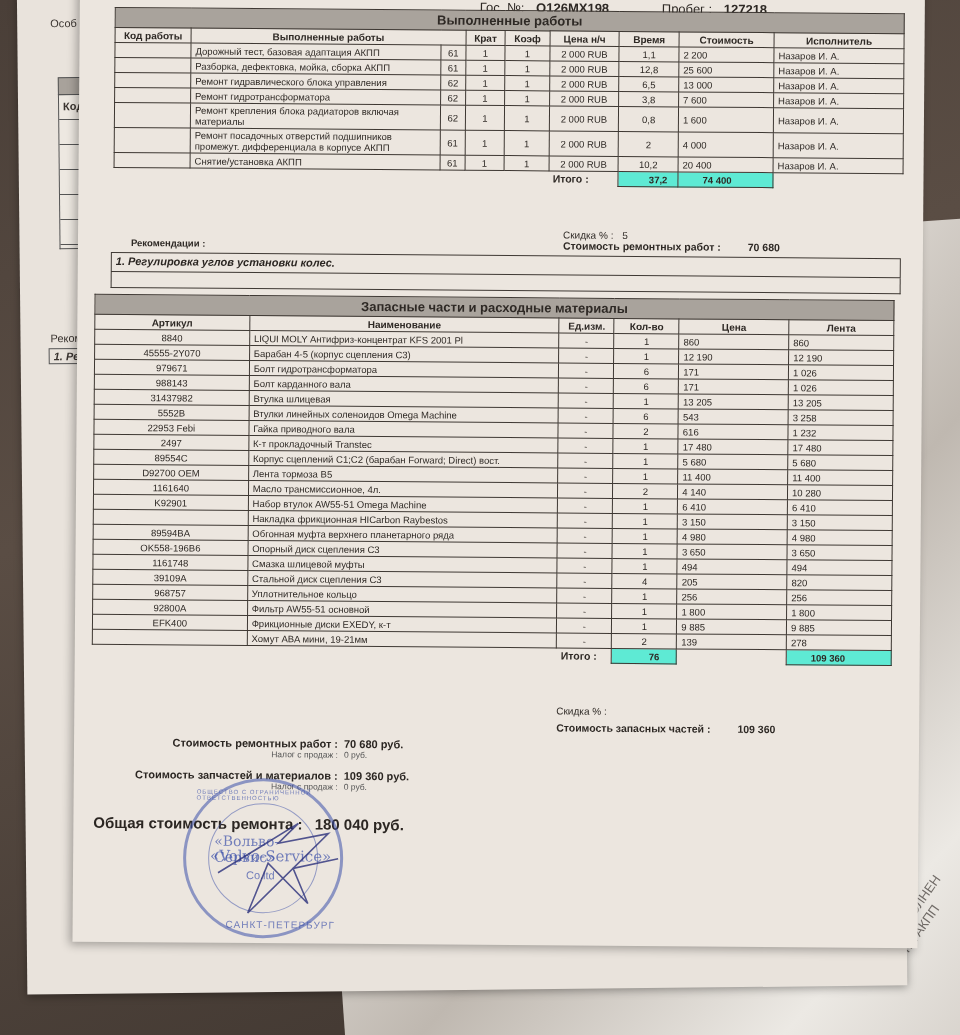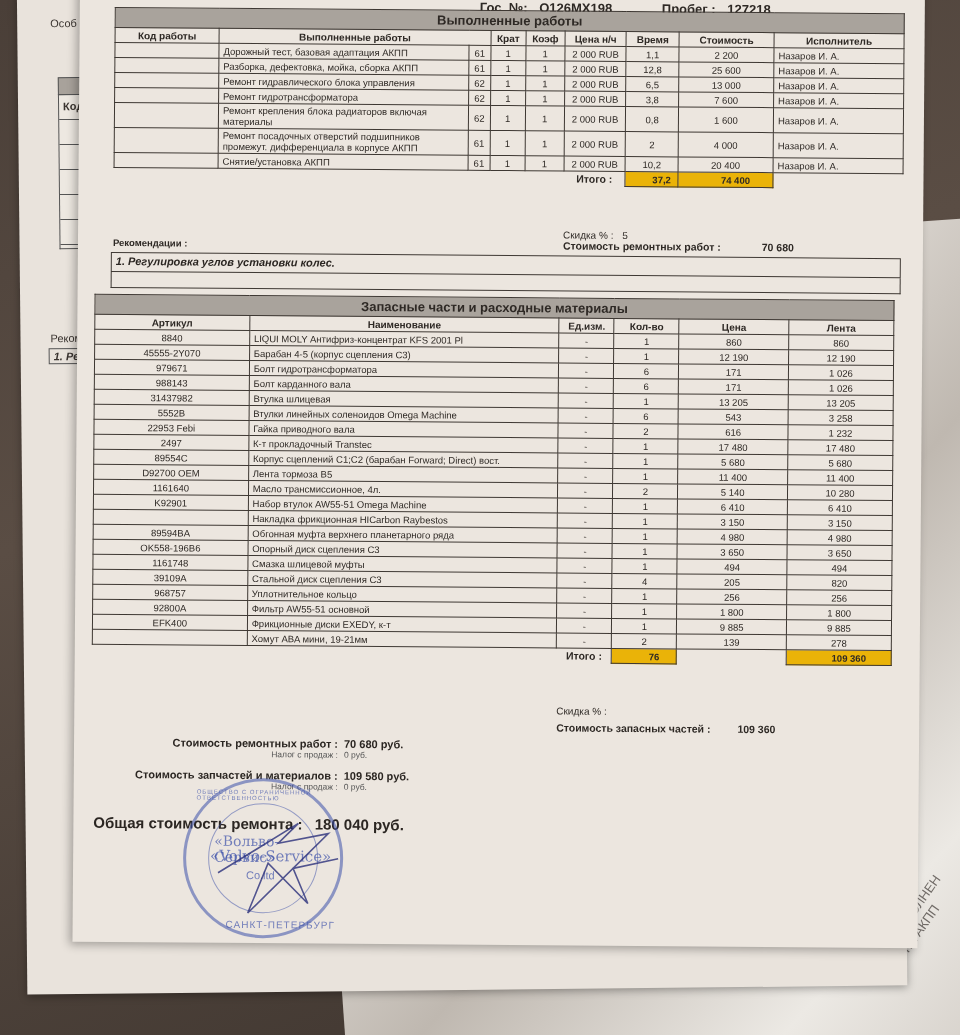--- a/index.html
+++ b/index.html
@@ -37,29 +37,29 @@
   .sheet-back .mini-head { position: absolute; left: 40px; top: 103px; width: 60px; height: 18px; background: #a8a29b; border: 1px solid #555; }
   
   .sheet {
     position: absolute; left: 80px; top: -15px; width: 845px; height: 960px;
     background: #ece6df;
     transform: rotate(0.45deg);
     transform-origin: 50% 0;
     box-shadow: -3px 3px 10px rgba(0,0,0,.3);
   }
   .header-line { position: absolute; top: 15px; font-size: 13px; font-weight: bold; color: #2e2925; }
-  .header-line .k { font-weight: bold; margin-right: 8px; }
+  .header-line .k { font-weight: normal; margin-right: 8px; }
 
   table { border-collapse: collapse; position: absolute; font-size: 9.5px; color: #2e2925; }
   td, th { border: 1px solid #3e3833; padding: 1px 4px; height: 15px; white-space: nowrap; }
   th { font-weight: bold; font-size: 10px; }
   .band { background: #a9a39c; font-size: 13px; font-weight: bold; text-align: center; height: 20px; }
   .c { text-align: center; }
-  .r { text-align: center; }
-  .shade { background: #eab308; font-weight: bold; padding-left: 24px; }
+  .r { text-align: left; }
+  .shade { background: #5eead4; font-weight: bold; padding-left: 24px; }
   .noborder { border: none; }
 
   .works { left: 35px; top: 25px; width: 790px; }
   .parts { left: 17px; top: 296px; width: 800px; }
 
   .txt { position: absolute; font-size: 10px; color: #2e2925; }
   .rec-box { position: absolute; left: 33px; top: 250px; width: 790px; height: 20px; border: 1px solid #3e3833; font-size: 11px; font-style: italic; font-weight: bold; padding: 2px 4px; }
   .rec-box2 { position: absolute; left: 33px; top: 270px; width: 790px; height: 16px; border: 1px solid #3e3833; border-top: none; }
 
   .summary { position: absolute; left: 20px; top: 740px; width: 420px; }
@@ -115,21 +115,21 @@
     <span class="k">Пробег :</span>
     <span>127218</span>
   </div>
 
   <table class="works">
     <tbody>
         <tr>
           <td colspan="9" class="band">Выполненные работы</td>
         </tr>
     <tr>
-      <th rowspan="2" style="width:104px">Код работы</th>
+      <th rowspan="2" style="width:76px">Код работы</th>
       <th colspan="2" rowspan="2">Выполненные работы</th>
       <th rowspan="2">Крат</th>
       <th rowspan="2">Коэф</th>
       <th rowspan="2">Цена н/ч</th>
       <th rowspan="2">Время</th>
       <th rowspan="2" style="width:95px">Стоимость</th>
       <th rowspan="2" style="width:130px">Исполнитель</th>
     </tr>
     <tr></tr>
     <tr>
@@ -218,24 +218,24 @@
     </tr>
   </tbody>
     </table>
 
   <div class="txt" style="left:485px;top:244px">
     <span>Скидка % :</span>
     <span style="margin-left:6px">5</span>
   </div>
   <div class="txt" style="left:485px;top:254px;font-size:10.5px;font-weight:bold">
     <span>Стоимость ремонтных работ :</span>
-    <span style="margin-left:38px">70 680</span>
-  </div>
-
-  <div class="txt" style="left:35px;top:255px;font-weight:bold;font-size:9.5px">Рекомендации :</div>
+    <span style="margin-left:24px">70 680</span>
+  </div>
+
+  <div class="txt" style="left:53px;top:255px;font-weight:bold;font-size:9.5px">Рекомендации :</div>
   <div class="rec-box" style="top:270px">1. Регулировка углов установки колес.</div>
   <div class="rec-box2" style="top:290px"></div>
 
   <table class="parts" style="top:312px">
     <tbody>
         <tr>
           <td colspan="6" class="band">Запасные части и расходные материалы</td>
         </tr>
     <tr>
       <th style="width:155px">Артикул</th>
@@ -325,21 +325,21 @@
           <td class="c">-</td>
           <td class="c">1</td>
           <td class="r">11 400</td>
           <td class="r">11 400</td>
         </tr>
         <tr>
           <td class="c">1161640</td>
           <td>Масло трансмиссионное, 4л.</td>
           <td class="c">-</td>
           <td class="c">2</td>
-          <td class="r">5 140</td>
+          <td class="r">4 140</td>
           <td class="r">10 280</td>
         </tr>
         <tr>
           <td class="c">K92901</td>
           <td>Набор втулок AW55-51 Omega Machine</td>
           <td class="c">-</td>
           <td class="c">1</td>
           <td class="r">6 410</td>
           <td class="r">6 410</td>
         </tr>
@@ -441,21 +441,21 @@
     <div class="srow">
       <span class="l">Стоимость ремонтных работ :</span>
       <span>70 680 руб.</span>
     </div>
     <div class="tax">
       <span class="l">Налог с продаж :</span>
       <span>0 руб.</span>
     </div>
     <div class="srow">
       <span class="l">Стоимость запчастей и материалов :</span>
-      <span>109 580 руб.</span>
+      <span>109 360 руб.</span>
     </div>
     <div class="tax">
       <span class="l">Налог с продаж :</span>
       <span>0 руб.</span>
     </div>
   </div>
   <div class="grand" style="top:832px">
     <span>Общая стоимость ремонта :</span>
     <span class="v">180 040 руб.</span>
   </div>

